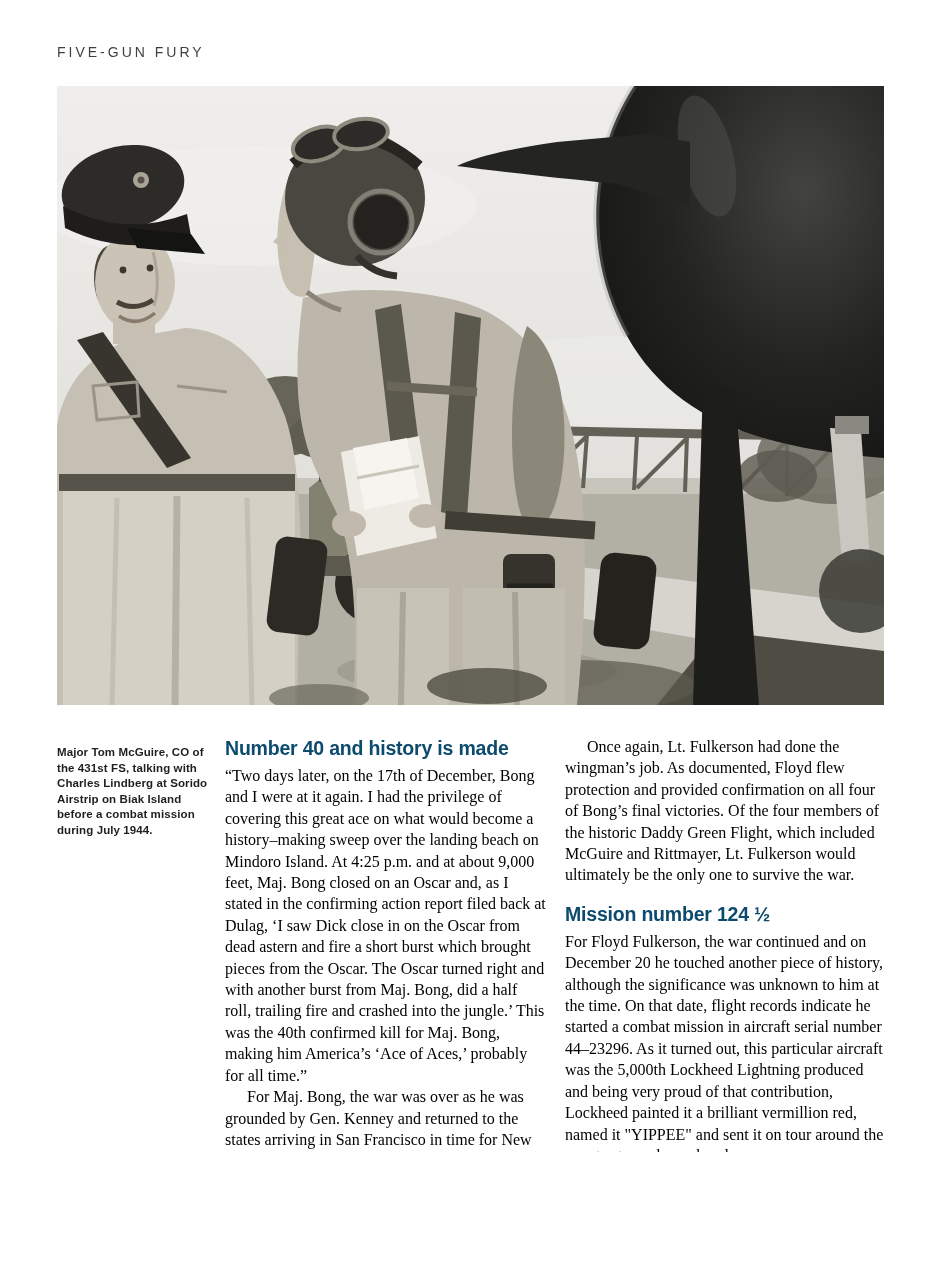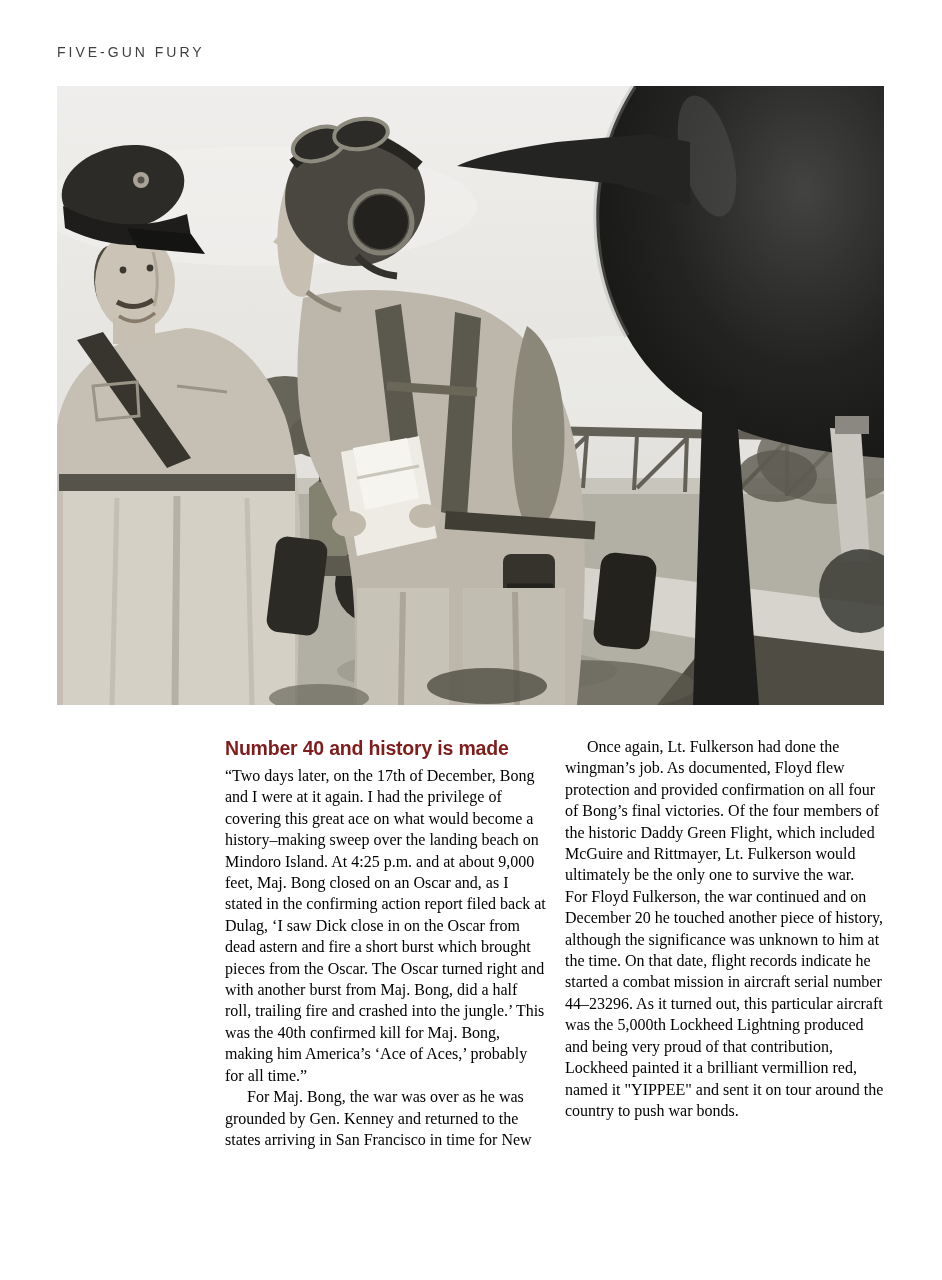--- a/index.html
+++ b/index.html
@@ -24,21 +24,21 @@
     font-size:11.5px; font-weight:700; line-height:15.6px; color:#1f1f1f;
     letter-spacing:0.1px;
   }
 
   .col { position:absolute; top:736px; width:322px; }
   .col-1 { left:225px; }
   .col-2 { left:565px; }
 
   h2.sect {
     font-family:"Liberation Sans", sans-serif;
-    font-size:19.5px; font-weight:700; color:#7f1d1d;
+    font-size:19.5px; font-weight:700; color:#0c4a6e;
     letter-spacing:-0.2px; line-height:25px; margin:0 0 4px 0;
   }
   .col-2 h2.sect { margin-top:16px; margin-bottom:4px; }
 
   p.body {
     font-family:Liberation Serif, serif;
     font-size:16px; line-height:21.4px; color:#000000;
     text-align:left; margin:0;
   }
   p.indent { text-indent:22px; }
@@ -202,29 +202,31 @@
         <line x1="458" y1="506" x2="460" y2="619" stroke="#a7a294" stroke-width="6"></line>
       </g>
 
       <g>
         <ellipse cx="430" cy="600" rx="60" ry="18" fill="#4f4d42" opacity="0.8"></ellipse>
         <ellipse cx="262" cy="612" rx="50" ry="14" fill="#6b6a5c" opacity="0.7"></ellipse>
       </g>
     </svg>
   </figure>
 
+  <div class="caption">Major Tom McGuire, CO of the 431st FS, talking with Charles Lindberg at Sorido Airstrip on Biak Island before a combat mission during July 1944.</div>
 
   <div class="col col-1">
     <h2 class="sect">Number 40 and history is made</h2>
     <p class="body">“Two days later, on the 17th of December, Bong and I were at it again. I had the privilege of covering this great ace on what would become a history–making sweep over the landing beach on Mindoro Island. At 4:25 p.m. and at about 9,000 feet, Maj. Bong closed on an Oscar and, as I stated in the confirming action report filed back at Dulag, ‘I saw Dick close in on the Oscar from dead astern and fire a short burst which brought pieces from the Oscar. The Oscar turned right and with another burst from Maj. Bong, did a half roll, trailing fire and crashed into the jungle.’ This was the 40th confirmed kill for Maj. Bong, making him America’s ‘Ace of Aces,’ probably for all time.”</p>
     <p class="body indent">For Maj. Bong, the war was over as he was grounded by Gen. Kenney and returned to the states arriving in San Francisco in time for New Biak celebrations and an adoring public reception.</p>
   </div>
 
   <div class="col col-2">
     <p class="body indent">Once again, Lt. Fulkerson had done the wingman’s job. As documented, Floyd flew protection and provided confirmation on all four of Bong’s final victories. Of the four members of the historic Daddy Green Flight, which included McGuire and Rittmayer, Lt. Fulkerson would ultimately be the only one to survive the war.</p>
+    <h2 class="sect">Mission number 124 ½</h2>
     <p class="body">For Floyd Fulkerson, the war continued and on December 20 he touched another piece of history, although the significance was unknown to him at the time. On that date, flight records indicate he started a combat mission in aircraft serial number 44–23296. As it turned out, this particular aircraft was the 5,000th Lockheed Lightning produced and being very proud of that contribution, Lockheed painted it a brilliant vermillion red, named it "YIPPEE" and sent it on tour around the country to push war bonds.</p>
   </div>
 
   <div class="footer">
     <span class="pnum">14</span><span class="site">FlightJournal.com</span>
   </div>
 
 </div>
 
 </body></html>

